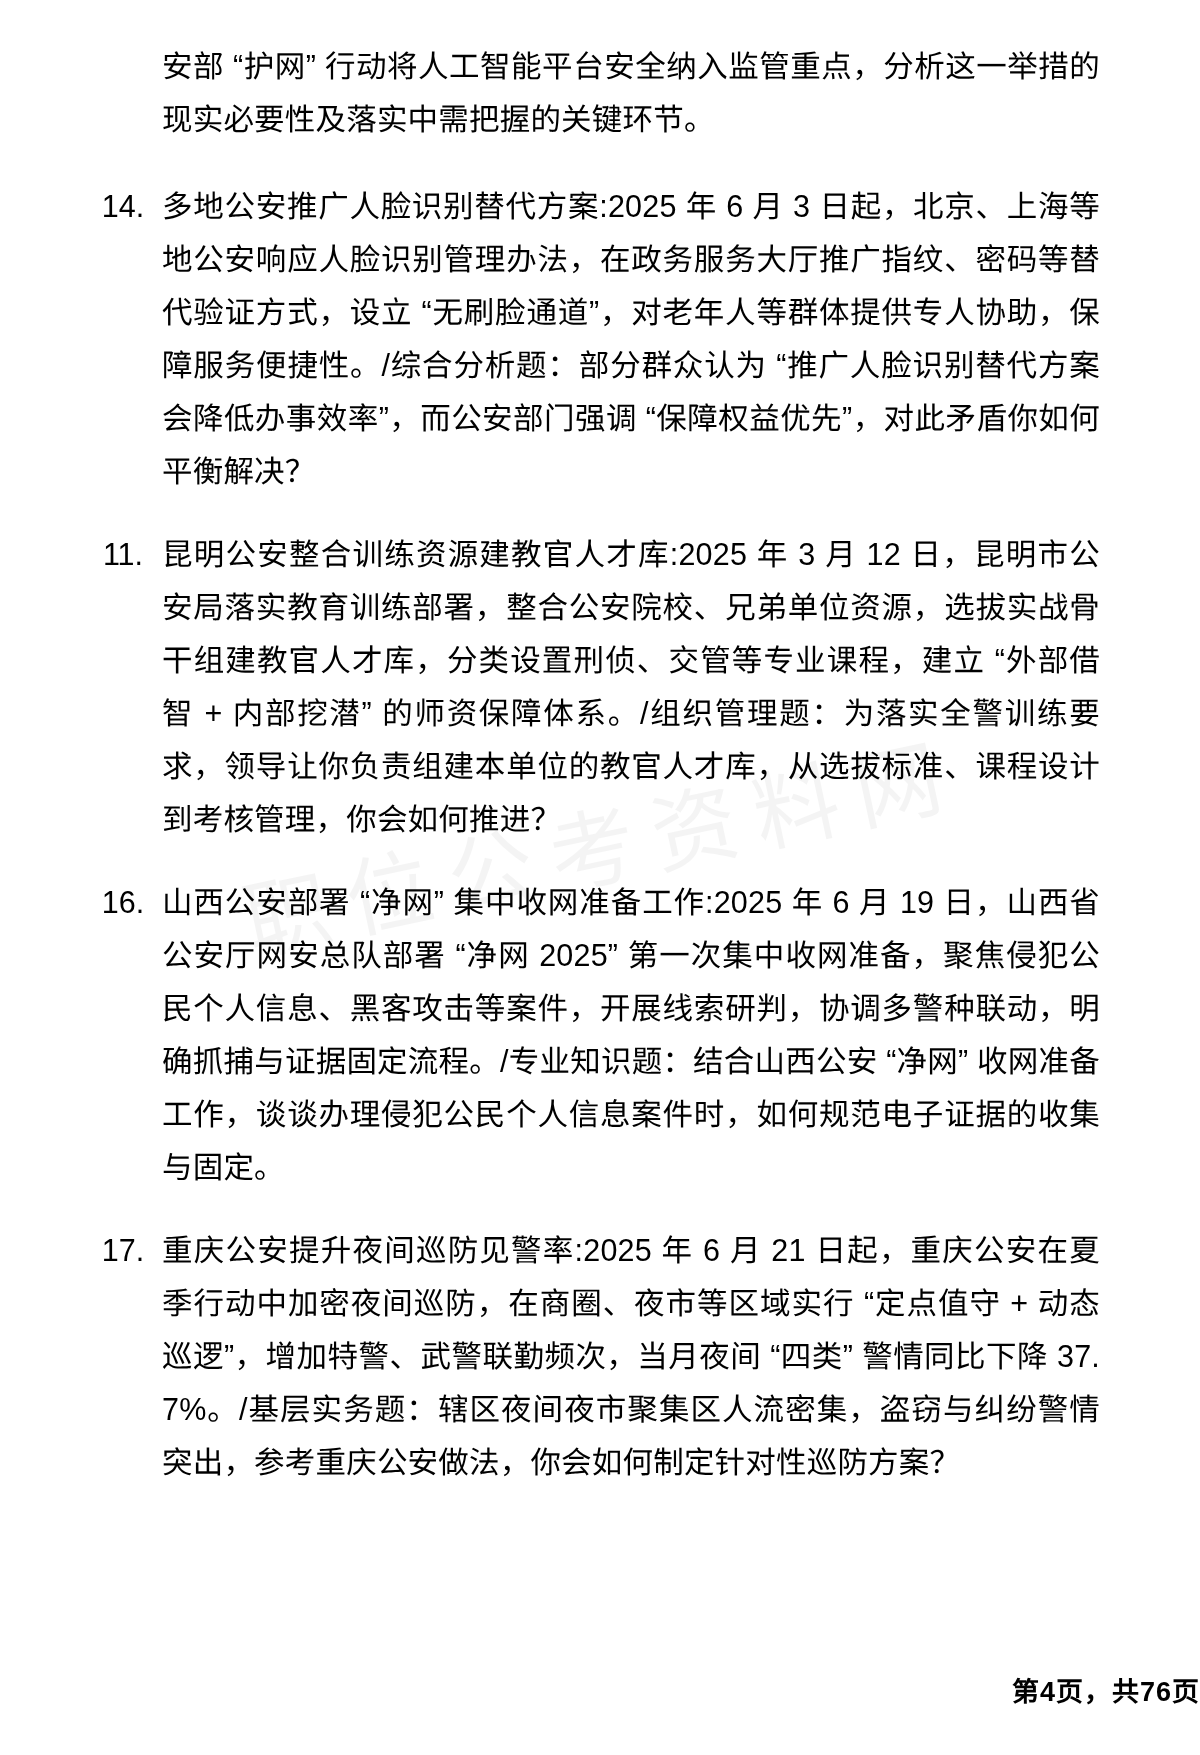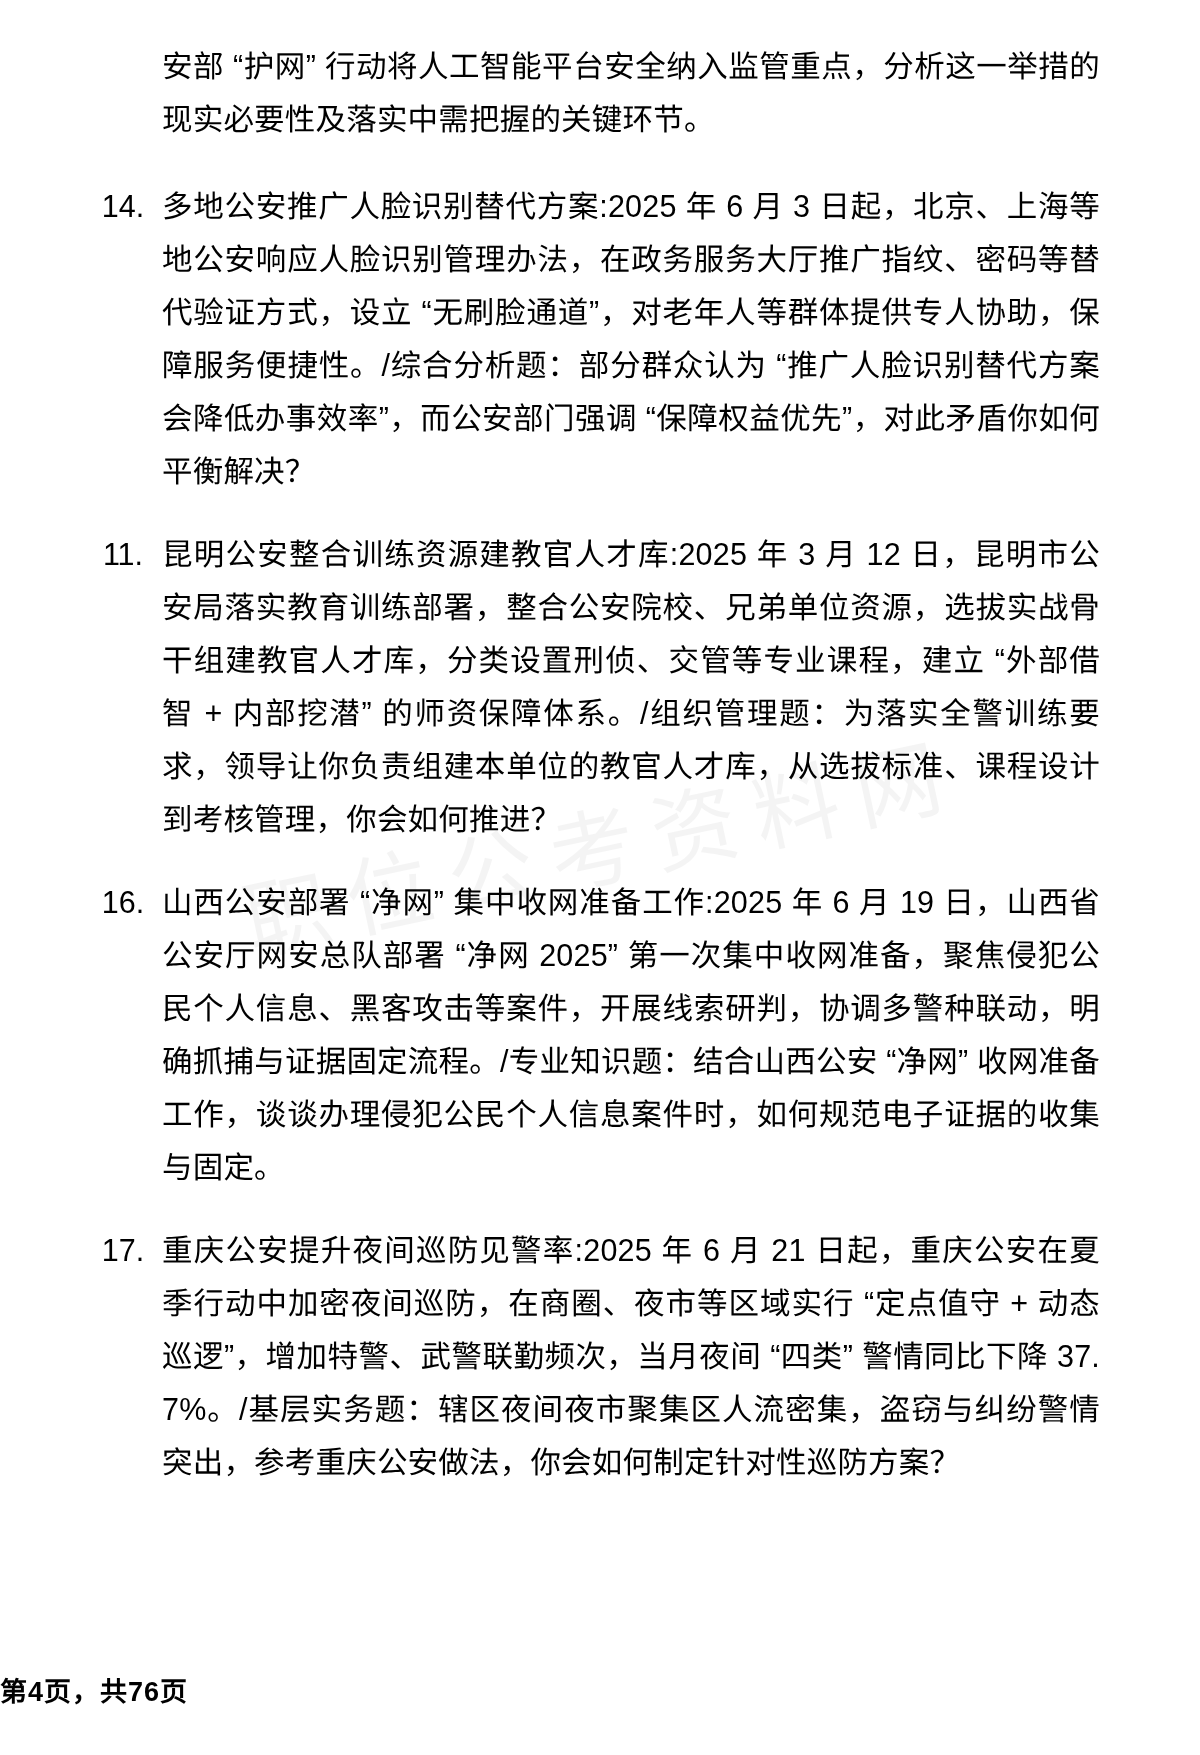--- a/index.html
+++ b/index.html
@@ -62,21 +62,21 @@
     letter-spacing: 0.2px;
   }
   .no-num .body-text {
     margin-left: 0;
   }
   .footer {
     position: absolute;
     left: 0;
     right: 0;
     bottom: 46px;
-    text-align: left;
+    text-align: right;
     font-size: 27px;
     font-weight: 700;
     letter-spacing: 1px;
     z-index: 2;
   }
 </style>
 </head>
 <body>
 
 <div class="page">

